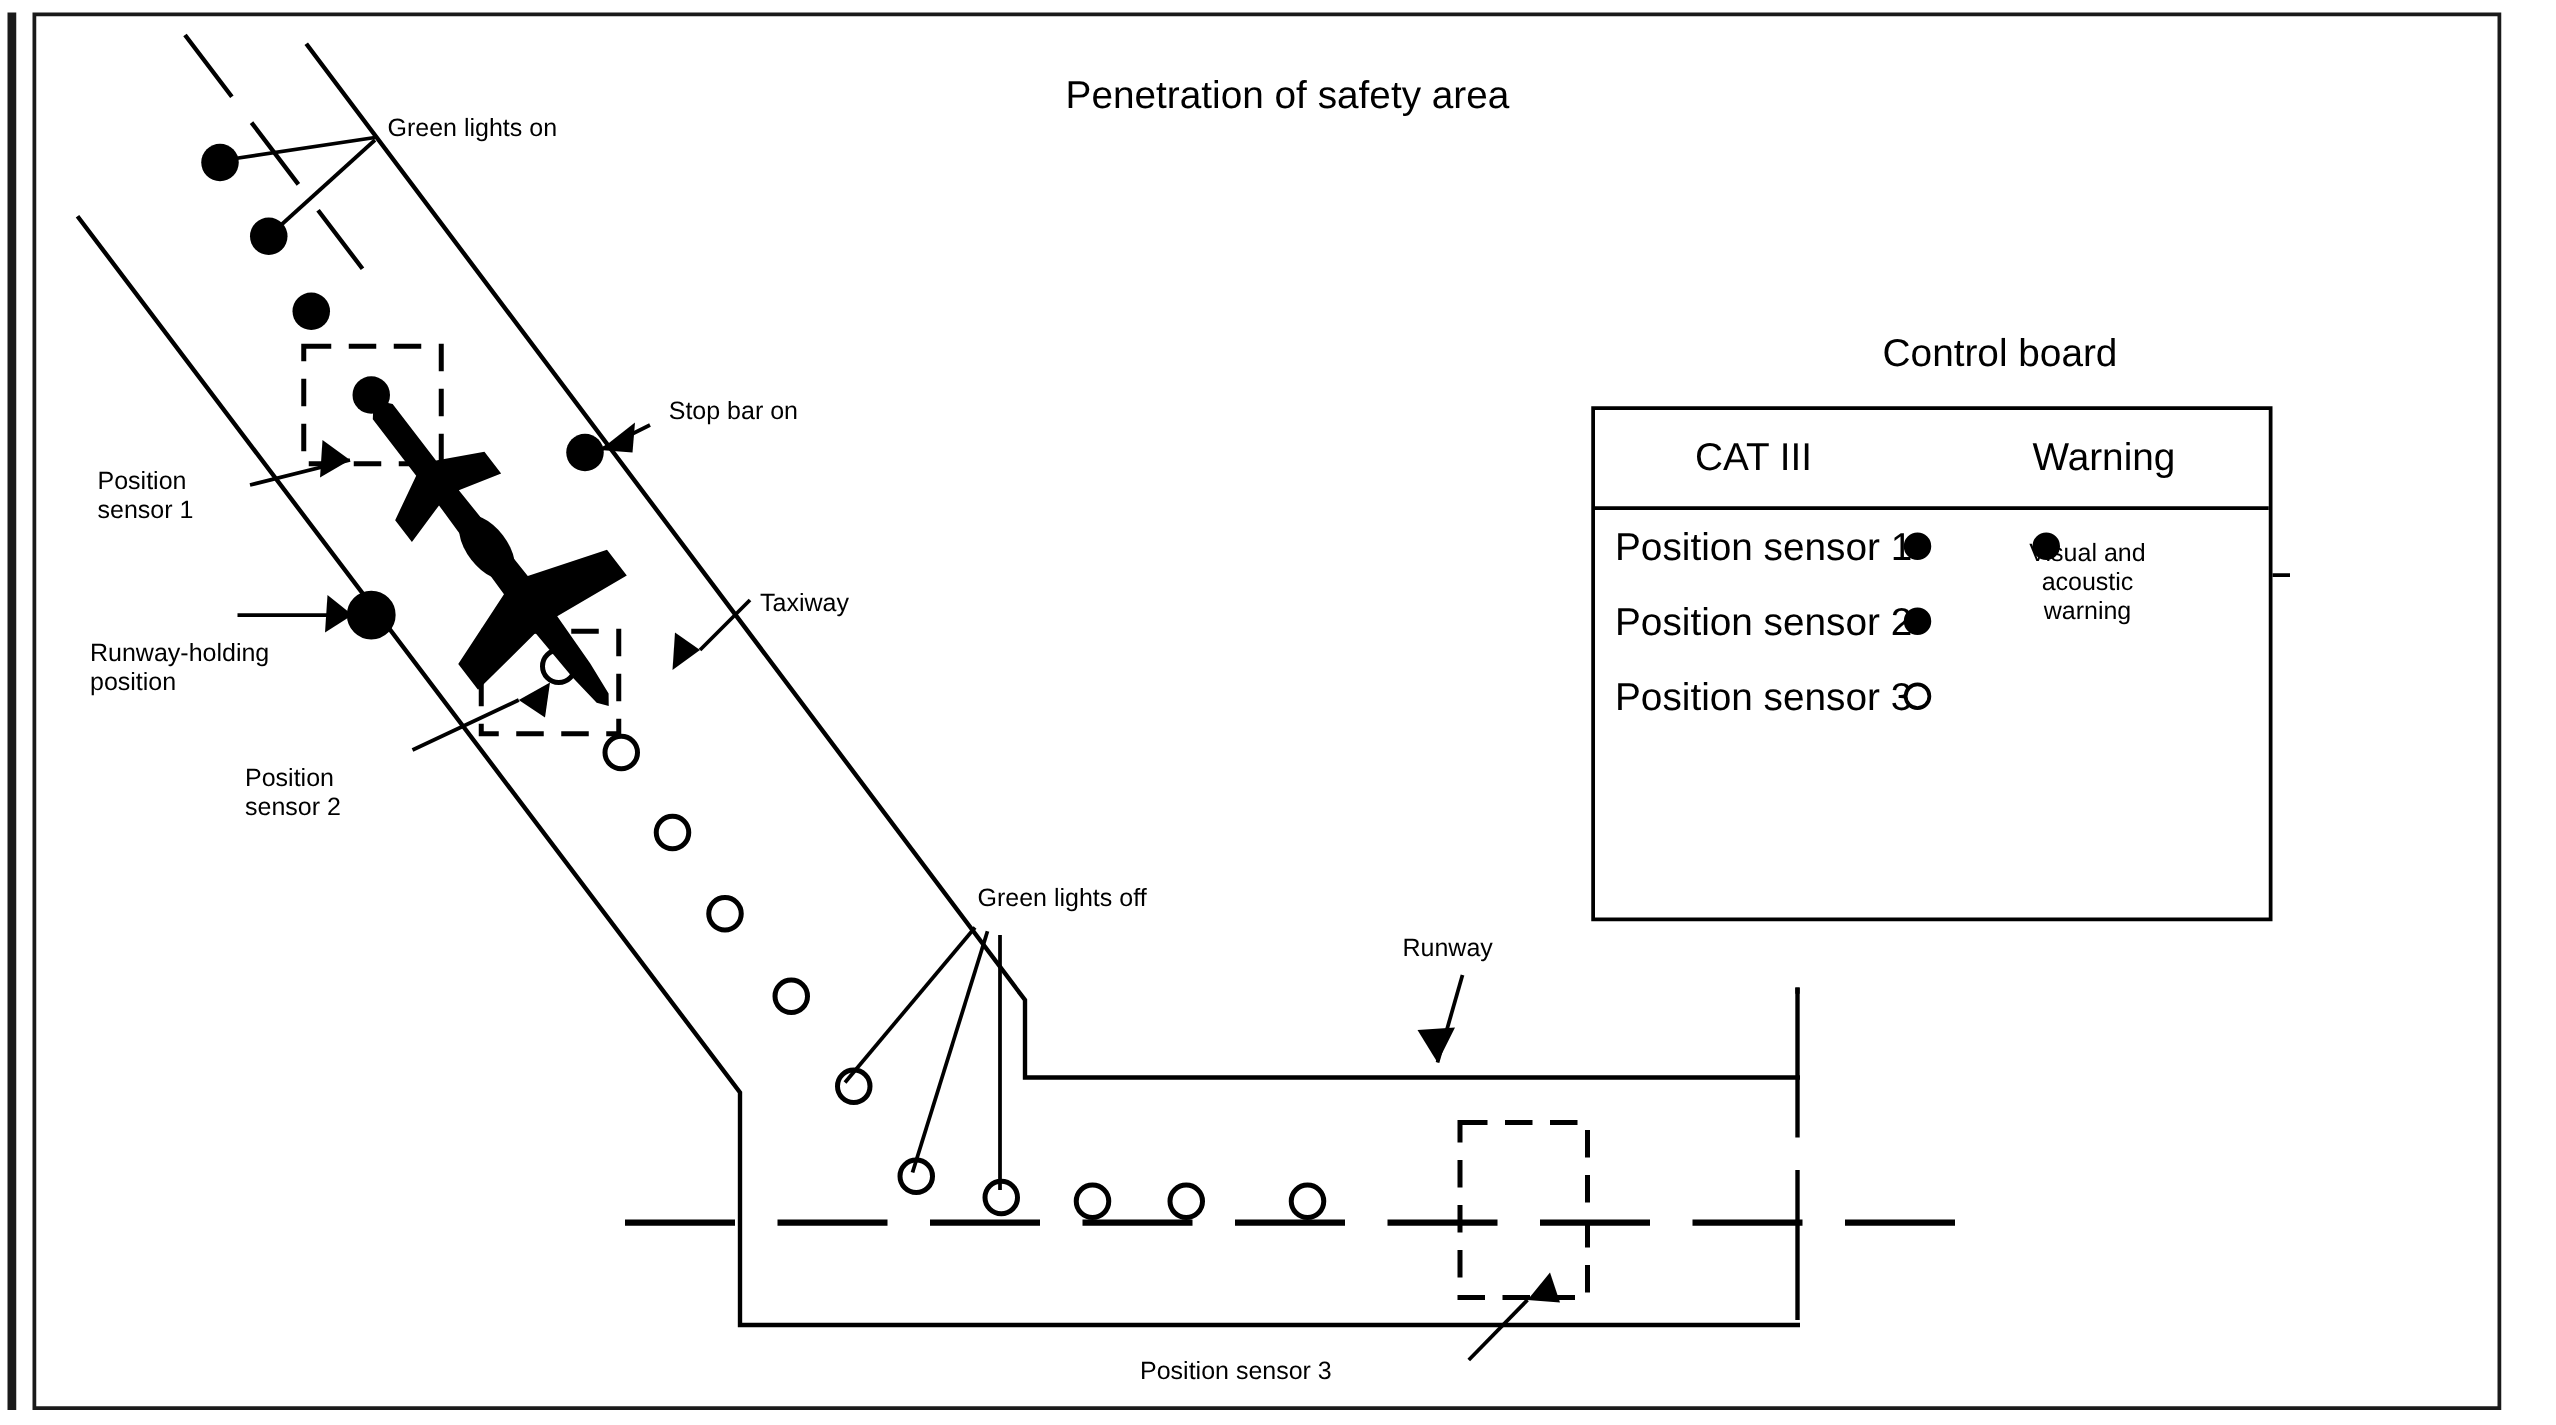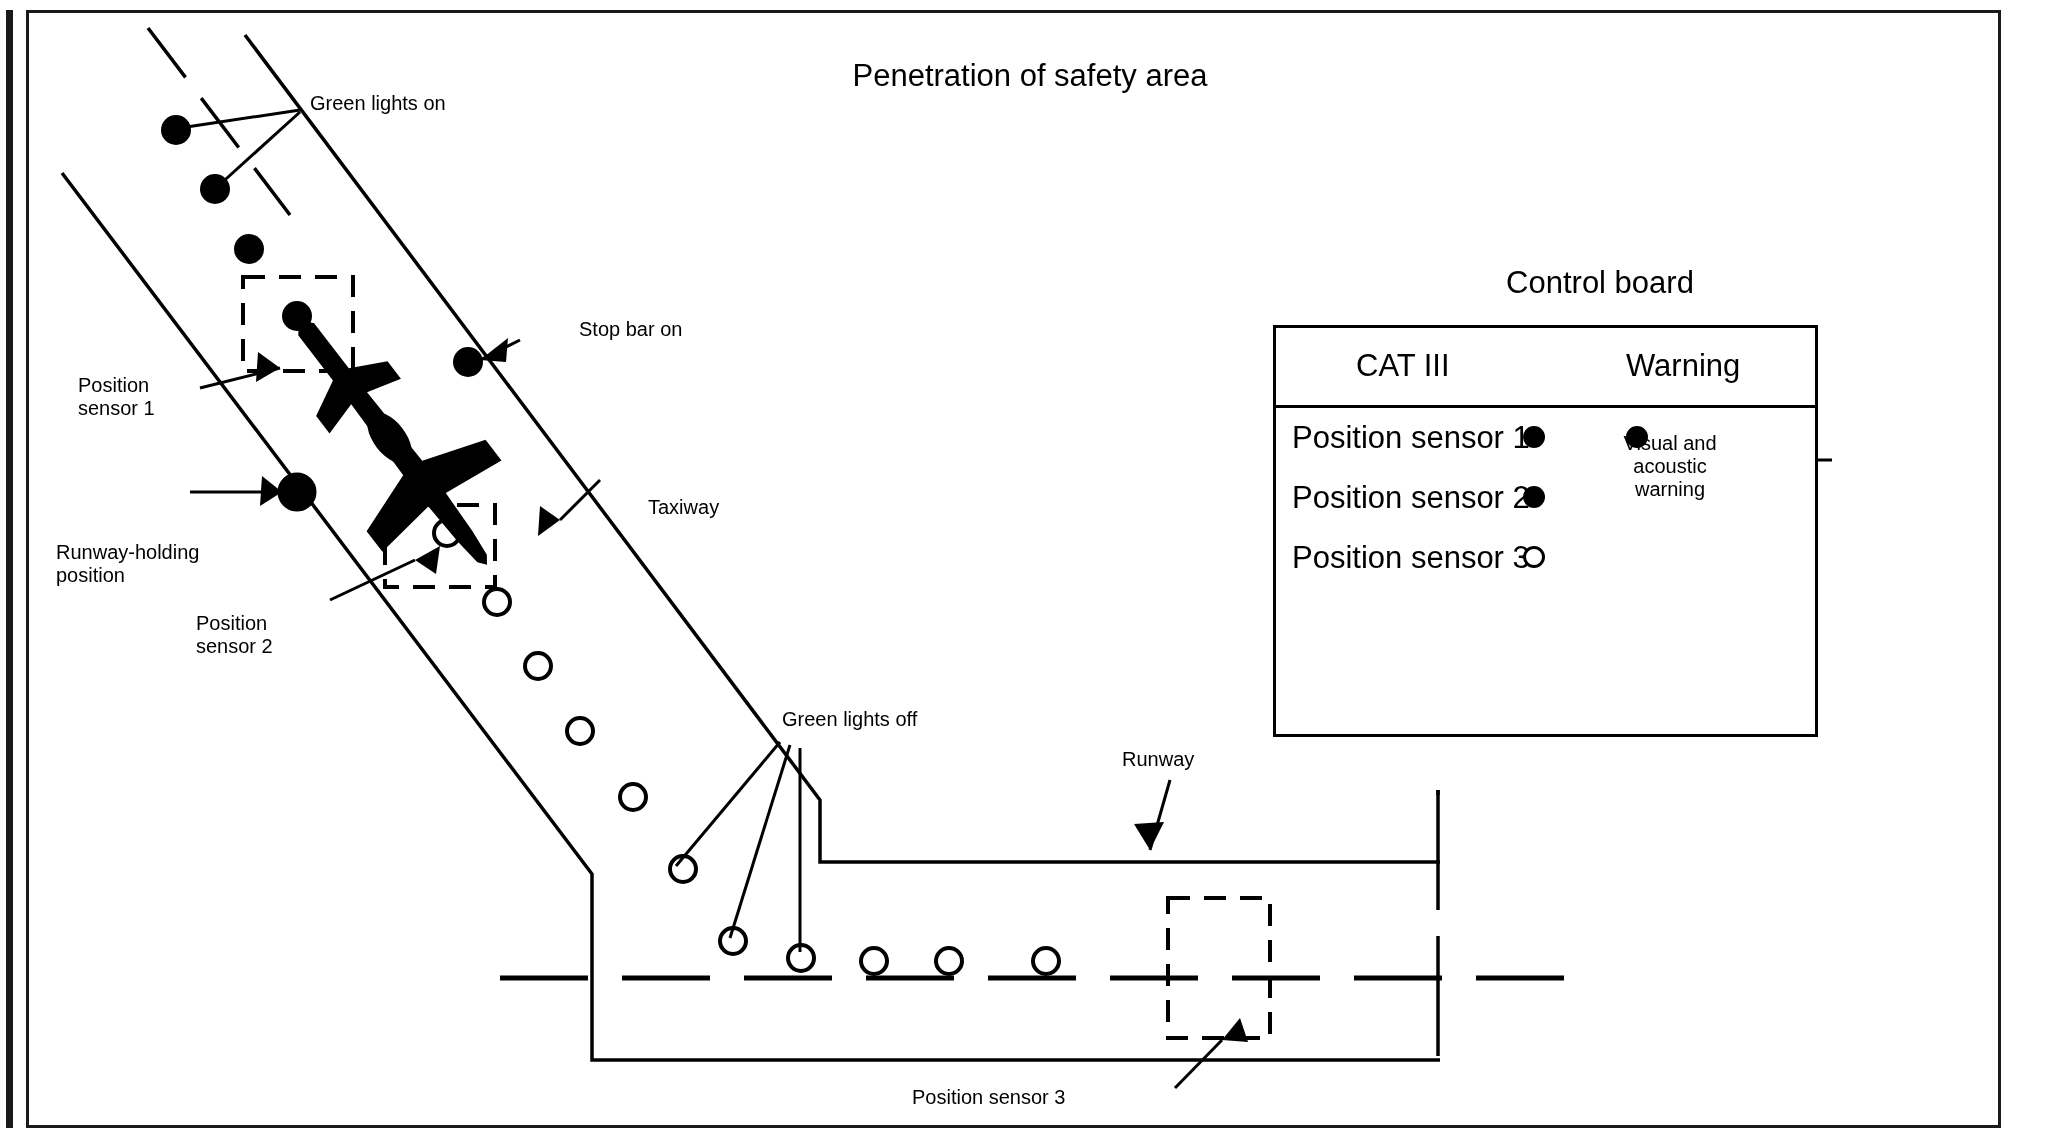--- a/index.html
+++ b/index.html
@@ -271,28 +271,28 @@
       <span class="dot on d1"></span>
     </div>
 
     <div class="cb-row">
       <span class="name">Position sensor 3</span>
       <span class="dot off d1"></span>
     </div>
   </div>
 
   <div class="lbl" style="left:310px; top:92px;">Green lights on</div>
-  <div class="lbl" style="left:535px; top:318px;margin-left:44px;">Stop bar on</div>
+  <div class="lbl" style="left:535px; top:318px;">Stop bar on</div>
   <div class="lbl" style="left:78px;  top:374px;">Position
 sensor 1</div>
-  <div class="lbl" style="left:56px;  top:512px;margin-top:29px;">Runway-holding
+  <div class="lbl" style="left:72px;  top:512px;">Runway-holding
 position</div>
   <div class="lbl" style="left:196px; top:612px;">Position
 sensor 2</div>
-  <div class="lbl" style="left:608px; top:496px;margin-left:40px;">Taxiway</div>
+  <div class="lbl" style="left:608px; top:472px;">Taxiway</div>
   <div class="lbl" style="left:782px; top:708px;">Green lights off</div>
   <div class="lbl" style="left:1122px;top:748px;">Runway</div>
   <div class="lbl" style="left:912px; top:1086px;">Position sensor 3</div>
   <div class="lbl right" style="left:1500px; top:432px; width:340px;">Visual and
 acoustic
 warning</div>
 
 </div>
 
 </body></html>

